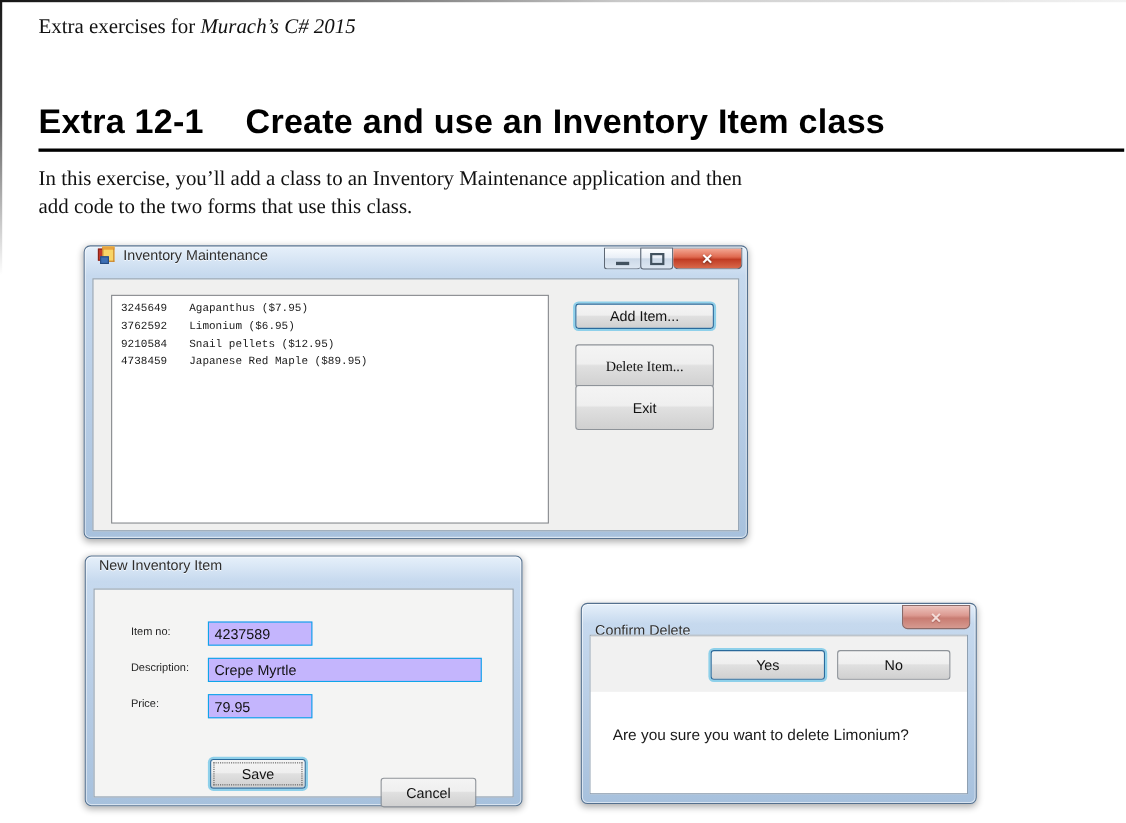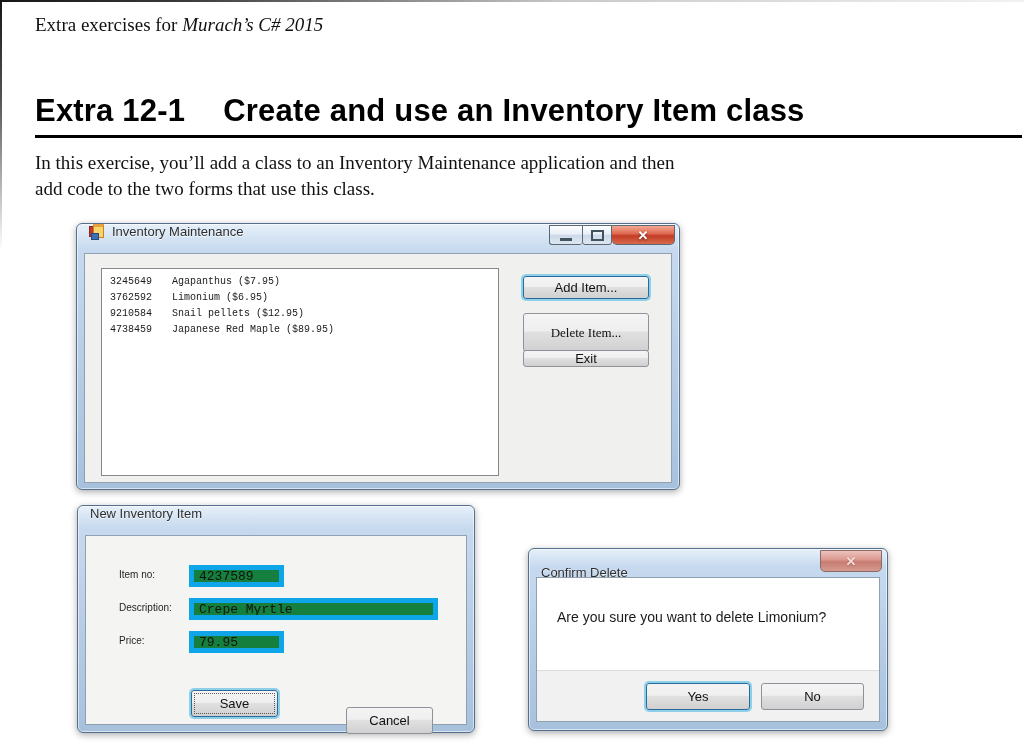--- a/index.html
+++ b/index.html
@@ -64,22 +64,22 @@
   .btn{box-sizing:border-box;border:1px solid #8e9399;border-radius:3px;color:#111;font-size:13px;
     font-family:"Liberation Sans",sans-serif;
     background:linear-gradient(180deg,#f4f4f4 0%,#efefef 45%,#e0e0e0 50%,#d0d0d0 100%);
     display:flex;align-items:center;justify-content:center;position:absolute;cursor:default;}
   .btn.focused{border:1px solid #2a6a9b;box-shadow:0 0 0 2px #8ed0ea;}
   .btn.dotted{position:relative;}
   .btn.dotted::after{content:"";position:absolute;left:2px;right:2px;top:2px;bottom:2px;
     border:1px dotted #5a5a5a;}
 
   
-  .tb{position:absolute;box-sizing:border-box;border:5px solid #0ea5e9;background:#15803d;
-    font-size:13px;font-family:Liberation Mono, monospace;color:#111;padding:2px 5px;height:22px;}
+  .tb{position:absolute;box-sizing:border-box;border:1px solid #0ea5e9;background:#c4b5fd;
+    font-size:13px;font-family:Liberation Sans, sans-serif;color:#111;padding:2px 5px;height:22px;}
   .field-label{position:absolute;font-size:10px;color:#1f1f1f;white-space:nowrap;}
 
   
   #dlg-content{position:absolute;left:7px;right:7px;top:28px;bottom:8px;border:1px solid #8fa0b1;
     background:#fff;display:flex;flex-direction:column;}
   #dlg-message-area{flex:1 1 auto;position:relative;background:#fff;}
   #dlg-message{position:absolute;left:20px;top:31px;font-size:14px;color:#1a1a1a;white-space:nowrap;}
   #dlg-footer{flex:0 0 50px;background:#f1f1f1;border-top:1px solid #dcdcdc;
     display:flex;align-items:center;justify-content:flex-end;padding-right:15px;gap:11px;}
   .dlg-btn{position:static;height:27px;}
@@ -139,21 +139,21 @@
         <div class="lb-row">
           <span class="lb-num">9210584</span><span>Snail pellets ($12.95)</span>
         </div>
         <div class="lb-row">
           <span class="lb-num">4738459</span><span>Japanese Red Maple ($89.95)</span>
         </div>
       </div>
 
       <div class="btn focused" style="left:438px;top:22px;width:126px;height:23px;">Add Item...</div>
       <div class="btn" style="left:438px;top:59px;width:126px;height:39px;font-family:Liberation Serif, serif;">Delete Item...</div>
-      <div class="btn" style="left:438px;top:96px;width:126px;height:17px;text-align:right;">Exit</div>
+      <div class="btn" style="left:438px;top:96px;width:126px;height:41px;text-align:right;">Exit</div>
     </div>
   </div>
 
   <div class="win" style="left:77px;top:505px;width:396px;height:226px;">
     <div class="win-title">
       <span>New Inventory Item</span>
     </div>
 
     <div class="win-client" style="left:7px;right:7px;top:29px;bottom:7px;background:#f4f4f3;">
 
@@ -175,23 +175,23 @@
     <div class="win-title" style="height:27px;margin-top:16px;">
       <span>Confirm Delete</span>
     </div>
     <div class="caption-group" style="right:5px;">
       <div class="cap-close-disabled">
         <span>✕</span>
       </div>
     </div>
 
     <div id="dlg-content">
-      <div id="dlg-message-area">
-        <div id="dlg-message">Are you sure you want to delete Limonium?</div>
-      </div>
       <div id="dlg-footer">
         <div class="btn focused dlg-btn" style="width:104px;">Yes</div>
         <div class="btn dlg-btn" style="width:103px;">No</div>
+      </div>
+      <div id="dlg-message-area">
+        <div id="dlg-message">Are you sure you want to delete Limonium?</div>
       </div>
     </div>
   </div>
 
 </div>
 
 </body></html>

